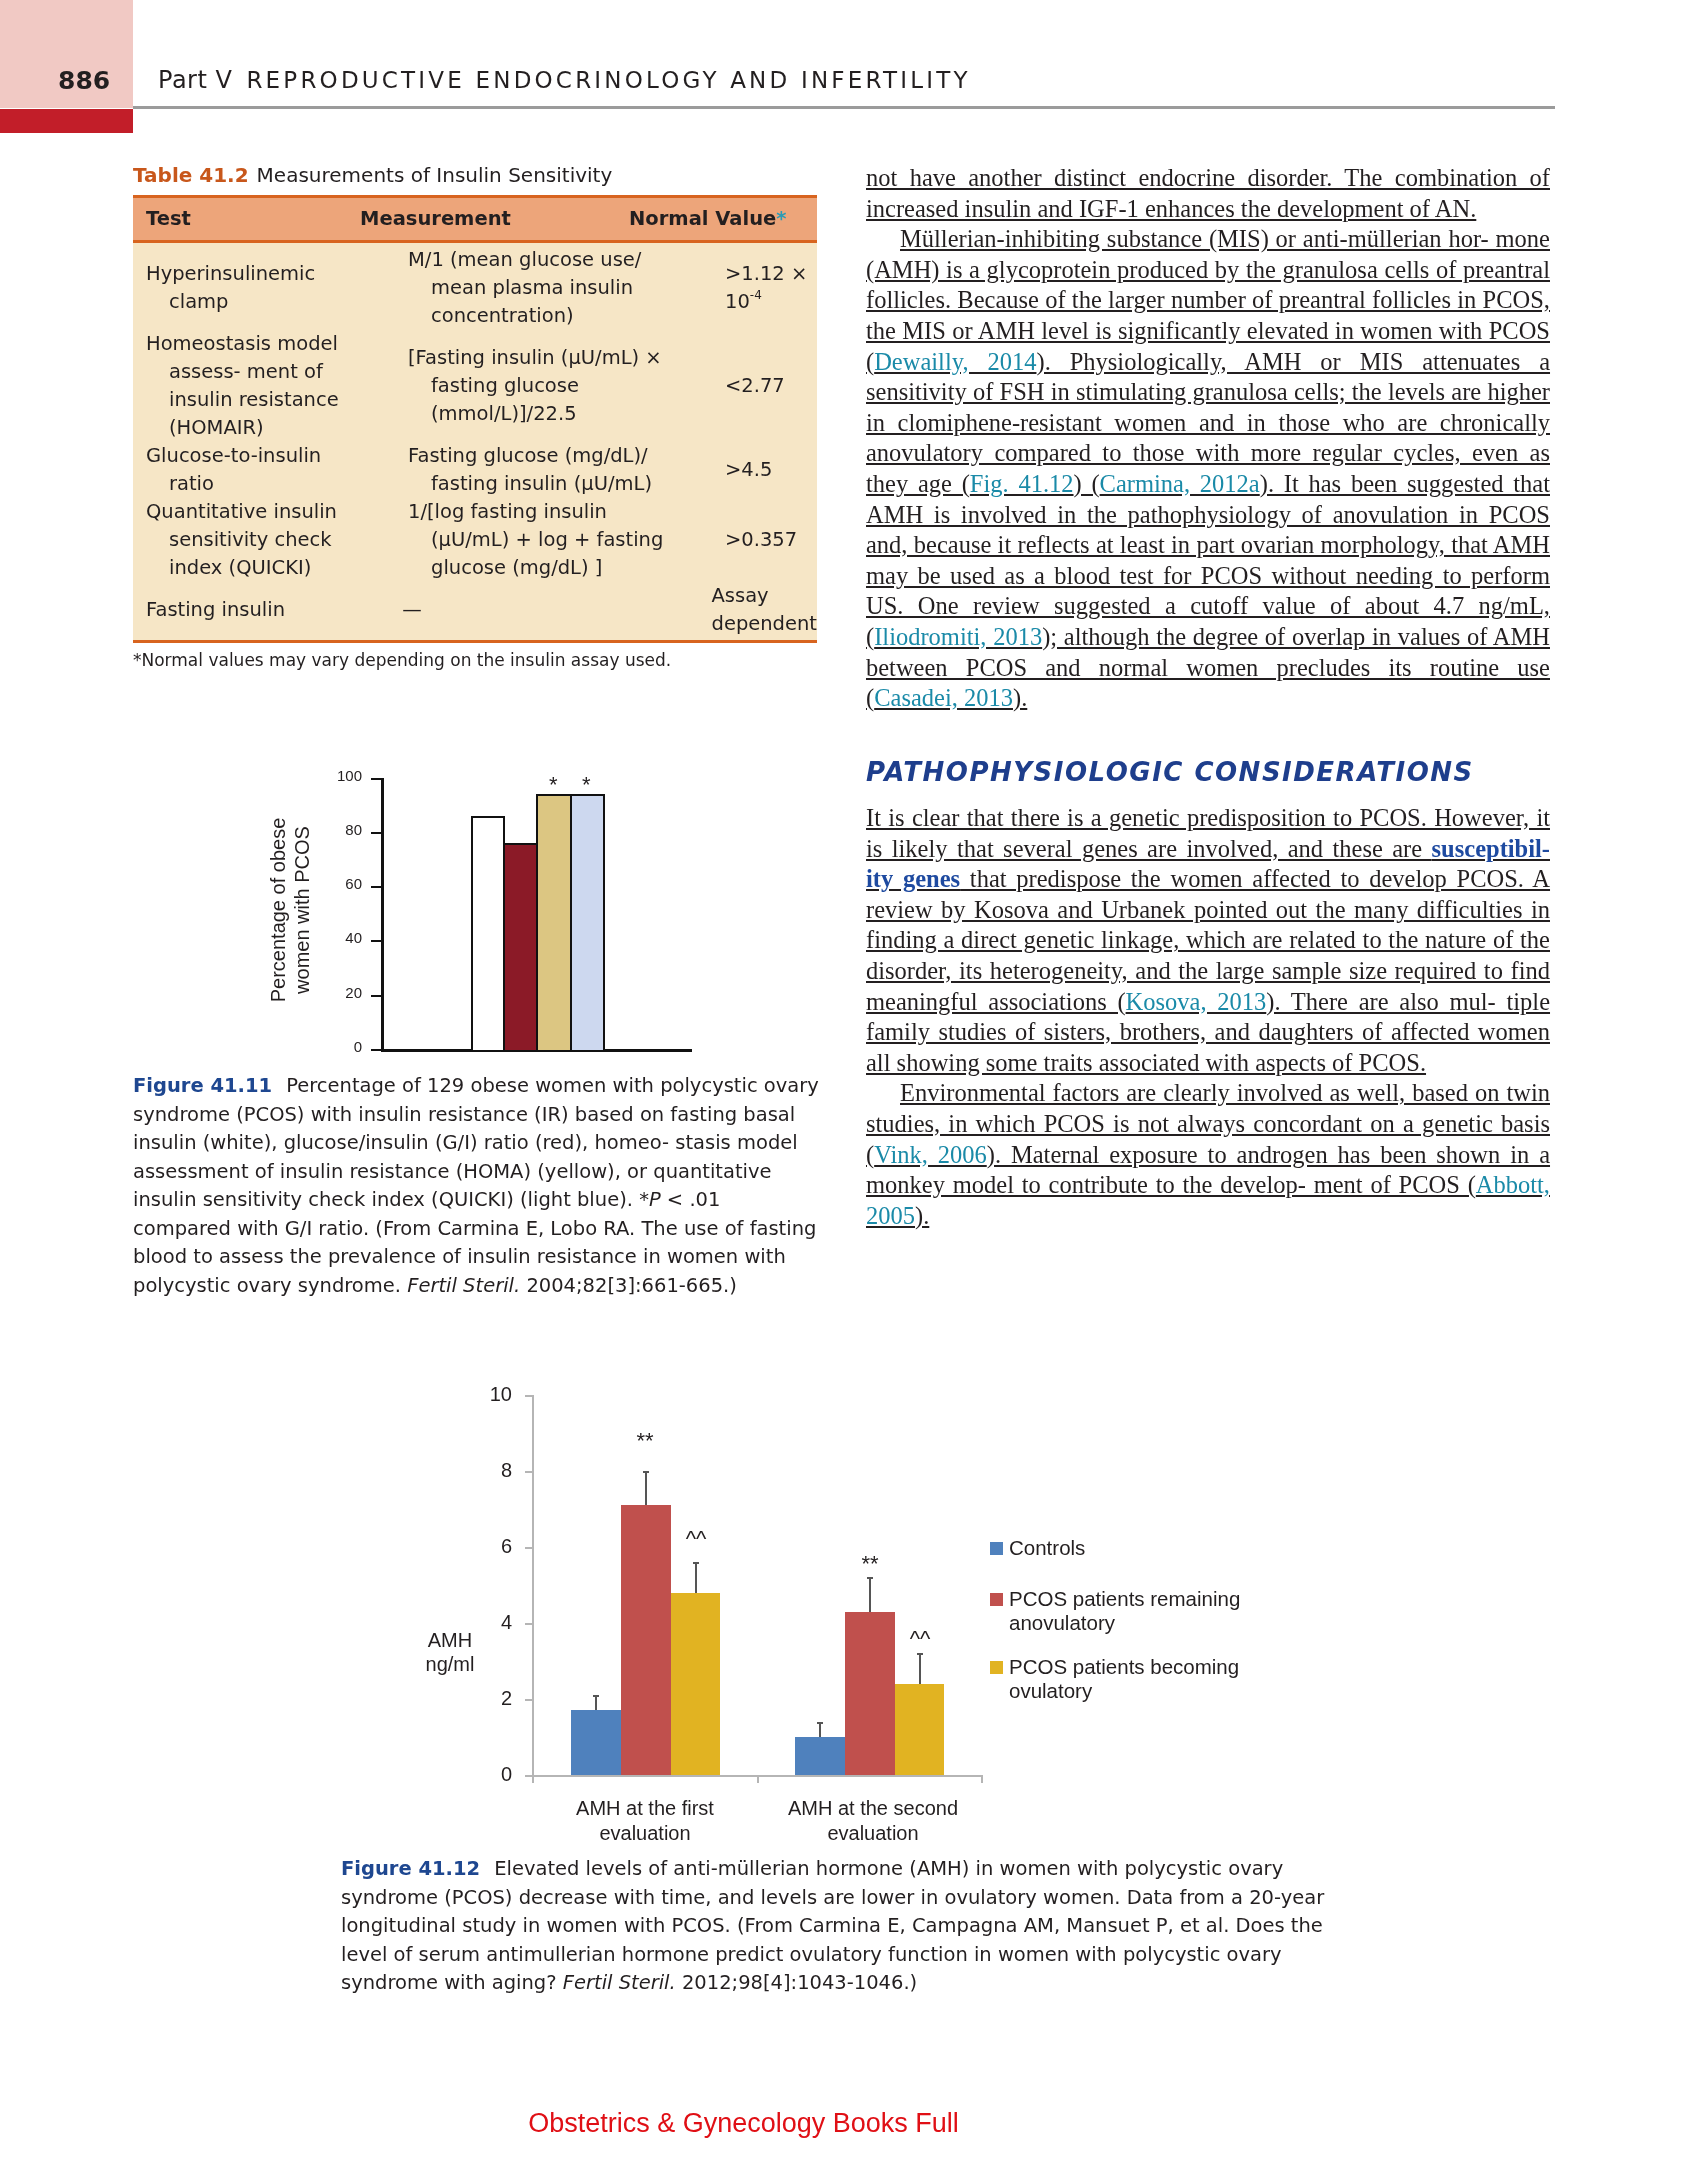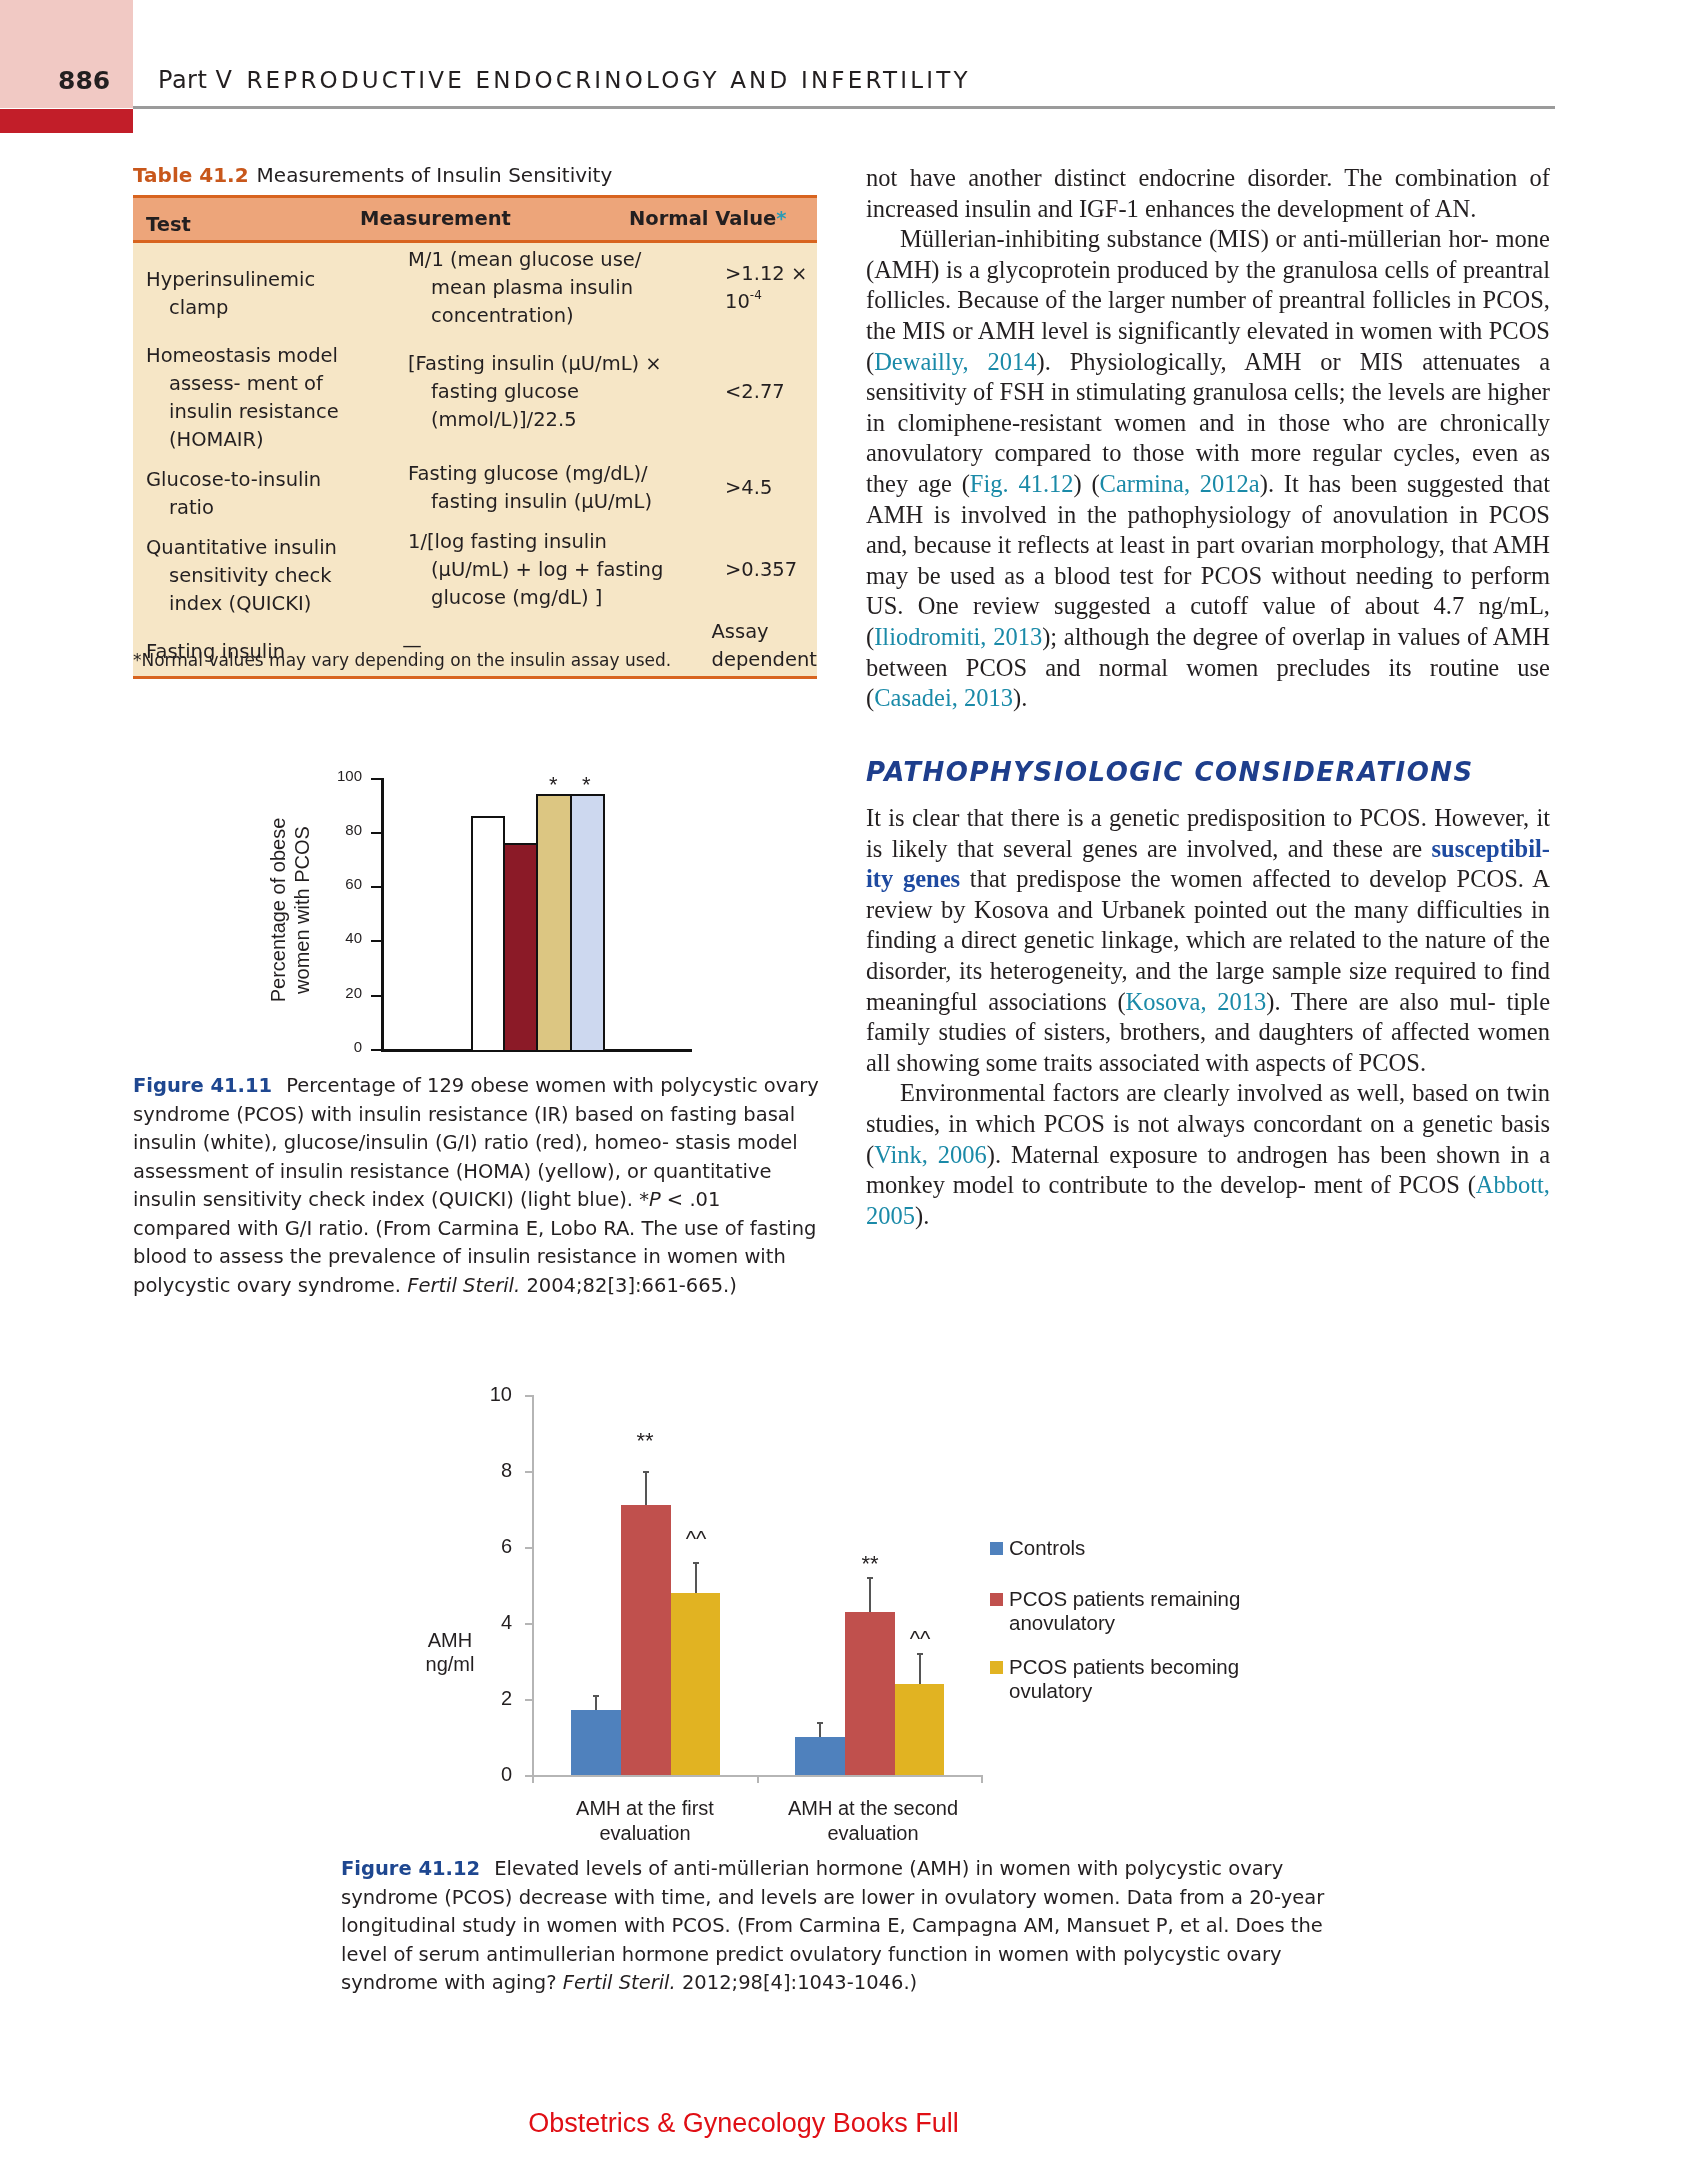--- a/index.html
+++ b/index.html
@@ -14,21 +14,21 @@
   .running-head .part { margin-right: 14px; }
   .running-head .title { letter-spacing: 3.2px; font-size: 23px; }
   .head-rule { position: absolute; left: 133px; top: 106px; width: 1422px; height: 3px; background: #9b9b9b; }
 
   
   .tbl-title { position: absolute; left: 133px; top: 163px; font-family: "DejaVu Sans", sans-serif; font-size: 20px; white-space: nowrap; }
   .tbl-title .lbl { color: #c8571b; font-weight: bold; margin-right: 8px; }
   .tbl { position: absolute; left: 133px; top: 195px; width: 684px; border-top: 3px solid #d8641f; border-bottom: 3px solid #d8641f; background: #f6e6c6; font-family: "DejaVu Sans", sans-serif; font-size: 19.5px; line-height: 28px; }
   .tbl-head { display: flex; background: #eda57a; border-bottom: 3px solid #d8641f; height: 45px; align-items: center; font-weight: bold; }
   .tbl-head .nv-star { color: #2a9bb6; font-weight: bold; }
-  .c1 { width: 215px; padding-left: 13px; margin-top: 12px; }
+  .c1 { width: 215px; padding-left: 13px; }
   .c2 { width: 281px; padding-left: 12px; }
   .c3 { flex: 1; padding-left: 0; }
   .tbl-body { padding: 3px 0 2px 0; }
   .tr { display: flex; align-items: center; gap: 48px; }
   .hang { padding-left: 23px; text-indent: -23px; }
   .c1.hang { padding-left: 36px; text-indent: -23px; }
   .c2.hang { padding-left: 35px; text-indent: -23px; }
   sup { font-size: 12px; vertical-align: 9px; line-height: 0; }
   .tbl-foot { position: absolute; left: 133px; top: 650px; font-family: "DejaVu Sans", sans-serif; font-size: 17px; color: #231f20; }
   .c1-ylabel { position: absolute; left: 250px; top: 770px; width: 80px; height: 280px; }
@@ -41,21 +41,21 @@
   .c1-star { position: absolute; font-size: 22px; font-family: "Liberation Sans", sans-serif; }
 
   
   .caption { position: absolute; font-family: "DejaVu Sans", sans-serif; font-size: 19.5px; line-height: 28.5px; color: #231f20; }
   .caption .flbl { color: #1e4790; font-weight: bold; margin-right: 14px; }
   .cap1 { left: 133px; top: 1072px; width: 690px; }
   .cap2 { left: 341px; top: 1855px; width: 1010px; }
 
   
   .body-col { position: absolute; left: 866px; width: 684px; font-family: "Liberation Serif", serif; font-size: 24.5px; line-height: 30.6px; text-align: justify; color: #231f20; }
-  .body-col p { text-indent: 0; }
+  .body-col p { text-indent: 0; text-decoration: underline; }
   .body-col p.ind { text-indent: 34px; }
   .cite { color: #1a8aa8; }
   .kw { color: #1e4aa0; font-weight: bold; }
   .col-a { top: 163px; }
   .section-h { position: absolute; left: 866px; top: 757px; font-family: "DejaVu Sans", sans-serif; font-weight: bold; font-style: italic; font-size: 26px; color: #1e3e8c; letter-spacing: 1.5px; }
   .col-b { top: 803px; }
 
   
   .c2-axis-y { position: absolute; left: 532px; top: 1395px; width: 2px; height: 385px; background: #b5b5b5; }
   .c2-axis-x { position: absolute; left: 532px; top: 1775px; width: 451px; height: 2px; background: #b5b5b5; }

